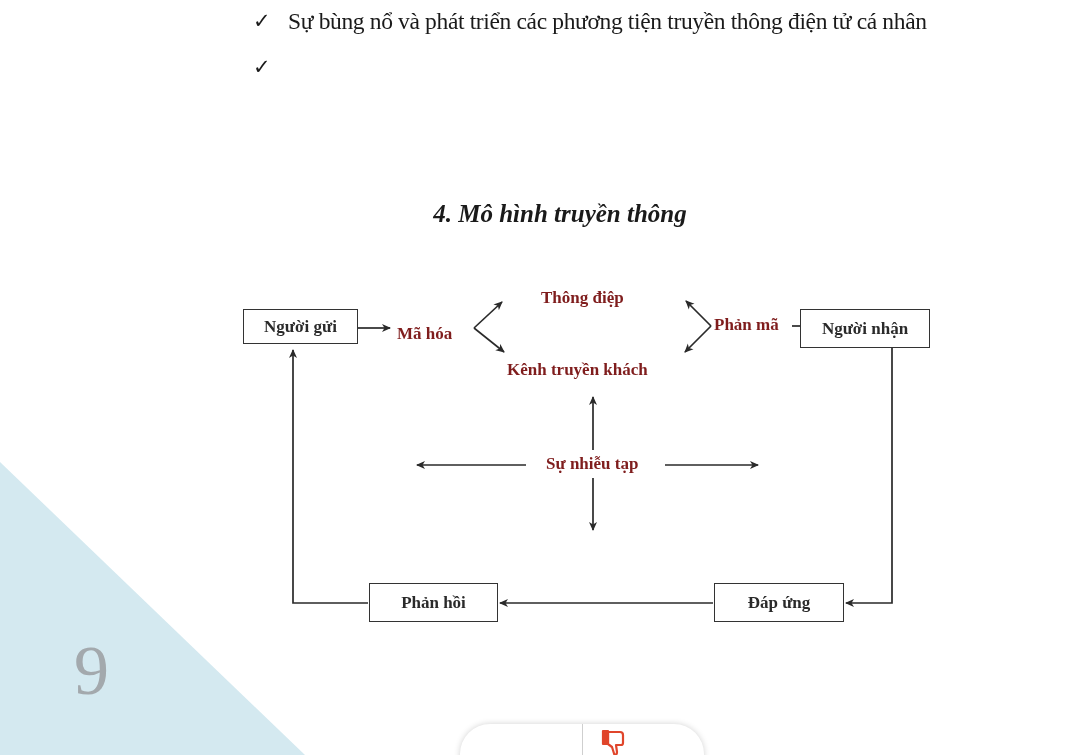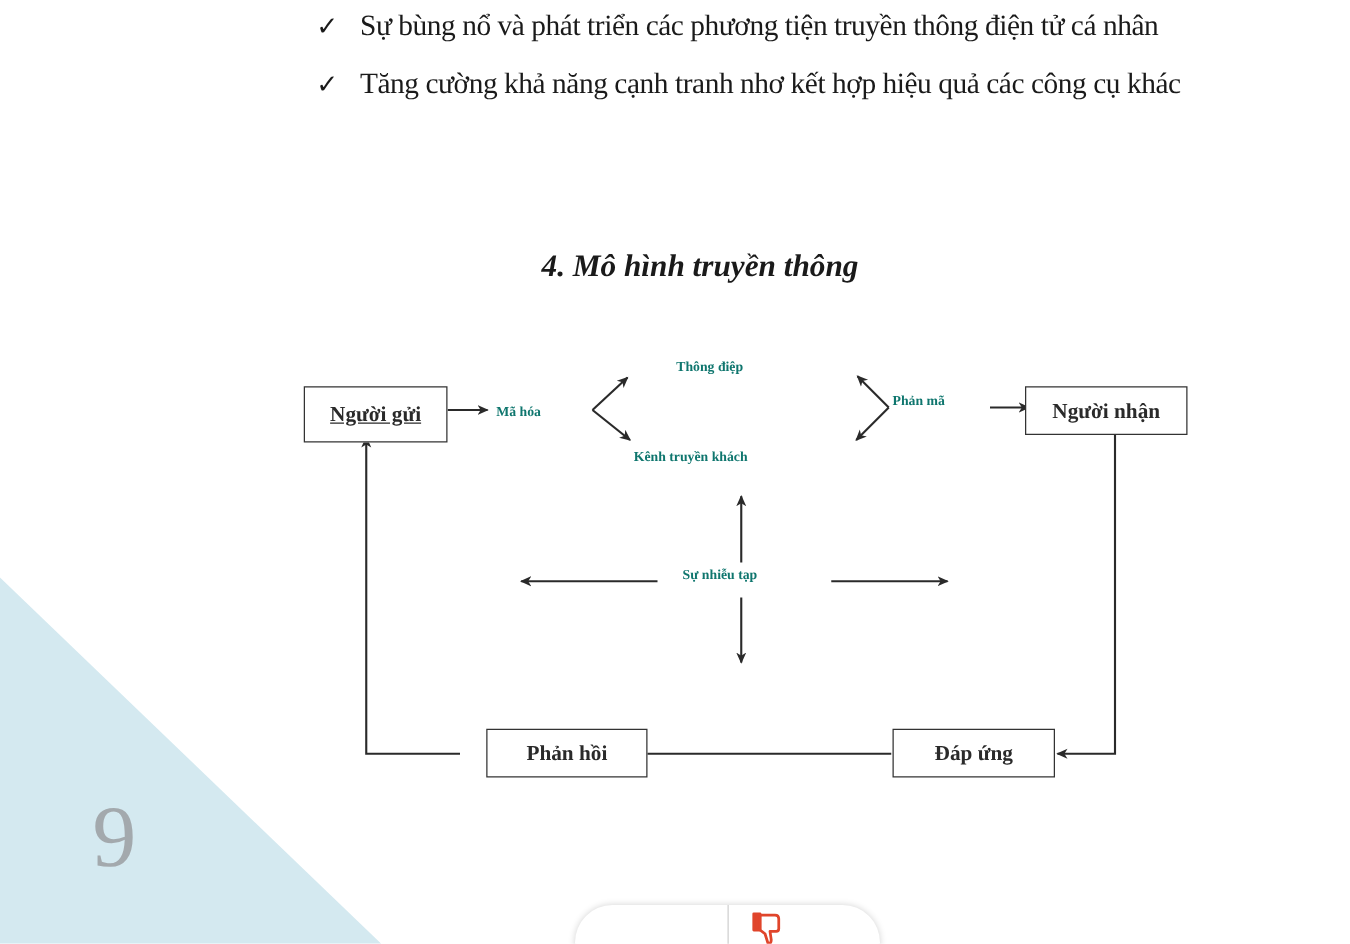--- a/index.html
+++ b/index.html
@@ -27,21 +27,21 @@
   .heading {
     position:absolute; left:0; width:1120px; top:200px; text-align:center;
     font-size:25px; font-weight:bold; font-style:italic;
   }
   .diagram { position:absolute; left:0; top:0; width:1080px; height:755px; }
   .box {
     position:absolute; border:1.6px solid #333; background:#fff;
     font-size:17px; font-weight:bold; display:flex; align-items:center; justify-content:center;
     box-sizing:border-box; color:#2a2a2a;
   }
-  .lbl { position:absolute; font-size:11px; font-weight:bold; color:#0f766e; white-space:nowrap; }
+  .lbl { position:absolute; font-size:17px; font-weight:bold; color:#7f1d1d; white-space:nowrap; }
   .feedback-pill {
     position:absolute; left:460px; top:724px; width:244px; height:60px;
     border-radius:30px; background:#fff;
     box-shadow:0 0 6px rgba(0,0,0,0.18);
     display:flex;
   }
   .feedback-pill .half { flex:1; position:relative; }
   .feedback-pill .divider { width:1px; background:#cfcfcf; height:100%; }
   .thumb-down { position:absolute; left:18px; top:4px; }
 </style>
@@ -54,21 +54,20 @@
 
 <div class="page-number">9</div>
 
 <div class="bullets">
   <div class="bullet" style="top:-2px;">
     <span class="check">✓</span>
     <p>Sự bùng nổ và phát triển các phương tiện truyền thông điện tử cá nhân</p>
   </div>
   <div class="bullet" style="top:-3px;">
     <span class="check">✓</span>
-    <p>Tăng cường khả năng cạnh tranh nhơ kết hợp hiệu quả các công cụ khác</p>
   </div>
 </div>
 
 <div class="heading">4.  Mô hình truyền thông</div>
 
 <div class="diagram">
   <svg width="1080" height="755" style="position:absolute;left:0;top:0;">
     <defs>
       <marker id="ah" markerWidth="10" markerHeight="10" refX="8" refY="5" orient="auto" markerUnits="userSpaceOnUse">
         <path d="M0,1 L9,5 L0,9 L2.5,5 Z" fill="#2a2a2a"></path>
@@ -92,28 +91,28 @@
 
       <polyline points="368,603 293,603 293,350" marker-end="url(#ah)"></polyline>
 
       <line x1="526" y1="465" x2="417" y2="465" marker-end="url(#ah)"></line>
       <line x1="665" y1="465" x2="758" y2="465" marker-end="url(#ah)"></line>
       <line x1="593" y1="450" x2="593" y2="397" marker-end="url(#ah)"></line>
       <line x1="593" y1="478" x2="593" y2="530" marker-end="url(#ah)"></line>
     </g>
   </svg>
 
-  <div class="box" style="left:243px;top:309px;width:115px;height:45px;text-decoration:underline;">Người gửi</div>
+  <div class="box" style="left:243px;top:309px;width:115px;height:35px;">Người gửi</div>
   <div class="lbl" style="left:397px;top:324px;">Mã hóa</div>
   <div class="lbl" style="left:541px;top:288px;">Thông điệp</div>
   <div class="lbl" style="left:507px;top:360px;">Kênh truyền khách</div>
   <div class="lbl" style="left:714px;top:315px;">Phản mã</div>
-  <div class="box" style="left:820px;top:309px;width:130px;height:39px;">Người nhận</div>
+  <div class="box" style="left:800px;top:309px;width:130px;height:39px;">Người nhận</div>
   <div class="lbl" style="left:546px;top:454px;">Sự nhiễu tạp</div>
-  <div class="box" style="left:369px;top:583px;width:129px;height:39px;margin-left:20px;">Phản hồi</div>
+  <div class="box" style="left:369px;top:583px;width:129px;height:39px;">Phản hồi</div>
   <div class="box" style="left:714px;top:583px;width:130px;height:39px;">Đáp ứng</div>
 </div>
 
 <div class="feedback-pill">
   <div class="half">
     <span></span>
   </div>
   <div class="divider"></div>
   <div class="half">
     <svg class="thumb-down" width="26" height="30" viewBox="0 0 26 30">

